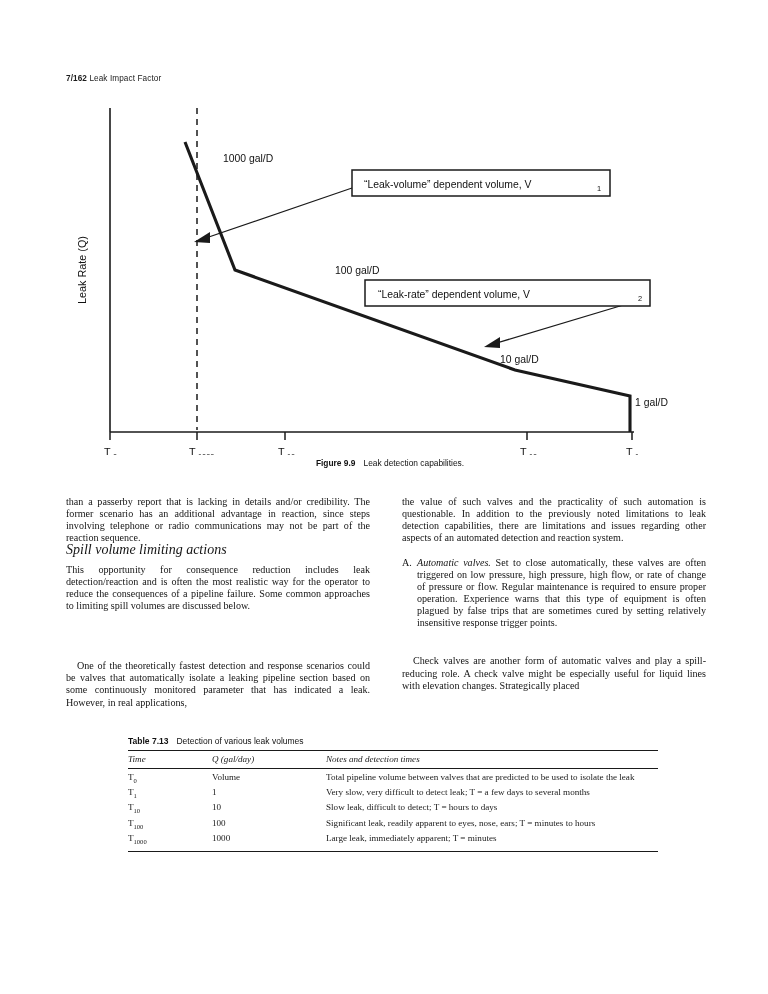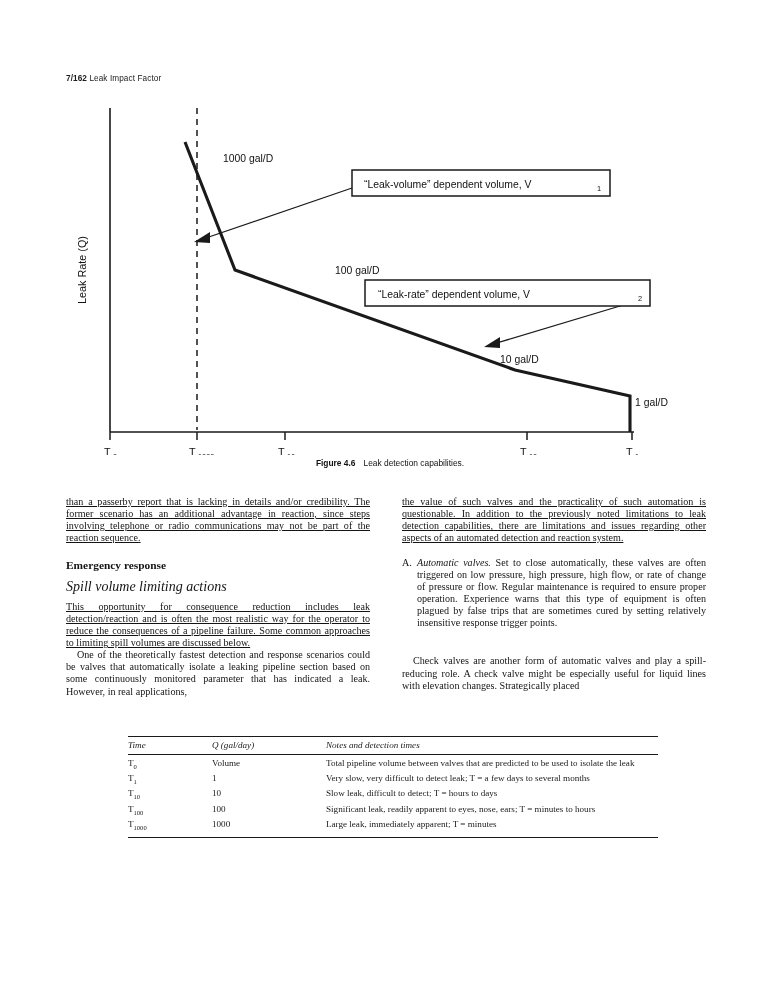--- a/index.html
+++ b/index.html
@@ -97,22 +97,22 @@
     color: #141414;
   }
   .col-left  { left: 0; }
   .col-right { left: 336px; }
 
   .col p {
     margin: 0;
     text-align: justify;
     text-justify: inter-word;
   }
-  .col p.indent { text-indent: 11px; }
-  .col p.noindent { text-indent: 0; text-decoration: underline; }
+  .col p.indent { text-indent: 11px; margin-top: 48px; }
+  .col p.noindent { text-indent: 0; }
 
   h3.section-head {
     margin: 15px 0 9px 0;
     font-size: 11.4px;
     font-weight: bold;
     line-height: 13px;
   }
   h4.sub-head {
     margin: 0 0 8px 0;
     font-size: 14px;
@@ -253,46 +253,48 @@
 
         <text class="axis-label" x="566" y="356">T</text>
         <text class="fig-text-sub" x="575" y="359">1</text>
       </g>
 
       <text class="axis-label" x="258" y="377">Time to Detect Leak</text>
       <text class="axis-label" x="26" y="170" transform="rotate(-90 26 170)" text-anchor="middle">Leak Rate (Q)</text>
     </svg>
 
     <div class="fig-caption">
-      <b>Figure 4.6</b><span class="cap-gap"></span><span>Leak detection capabilities.</span>
+      <b>Figure 9.9</b><span class="cap-gap"></span><span>Leak detection capabilities.</span>
     </div>
   </div>
 
   <div class="columns">
 
     <div class="col col-left">
       <p class="noindent">than a passerby report that is lacking in details and/or credibility. The former scenario has an additional advantage in reaction, since steps involving telephone or radio communications may not be part of the reaction sequence.</p>
-      <h3 class="section-head">Emergency response</h3>
       <h4 class="sub-head">Spill volume limiting actions</h4>
       <p class="noindent">This opportunity for consequence reduction includes leak detection/reaction and is often the most realistic way for the operator to reduce the consequences of a pipeline failure. Some common approaches to limiting spill volumes are discussed below.</p>
       <p class="indent">One of the theoretically fastest detection and response scenarios could be valves that automatically isolate a leaking pipeline section based on some continuously monitored parameter that has indicated a leak. However, in real applications,</p>
     </div>
 
     <div class="col col-right">
       <p class="noindent">the value of such valves and the practicality of such automation is questionable. In addition to the previously noted limitations to leak detection capabilities, there are limitations and issues regarding other aspects of an automated detection and reaction system.</p>
 
       <div class="list-item">
         <span class="marker">A.</span><i>Automatic valves.</i><span> Set to close automatically, these valves are often triggered on low pressure, high pressure, high flow, or rate of change of pressure or flow. Regular maintenance is required to ensure proper operation. Experience warns that this type of equipment is often plagued by false trips that are sometimes cured by setting relatively insensitive response trigger points.</span>
       </div>
 
       <p class="indent" style="margin-top:26px;">Check valves are another form of automatic valves and play a spill-reducing role. A check valve might be especially useful for liquid lines with elevation changes. Strategically placed</p>
     </div>
   </div>
 
   <div class="table-block">
+    <div class="table-title">
+      <b>Table 7.13</b><span class="t-gap"></span><span>Detection of various leak volumes</span>
+    </div>
 
     <table class="data">
       <thead>
         <tr>
           <th class="col-time">Time</th>
           <th class="col-q">Q (gal/day)</th>
           <th class="col-notes">Notes and detection times</th>
         </tr>
       </thead>
       <tbody>

